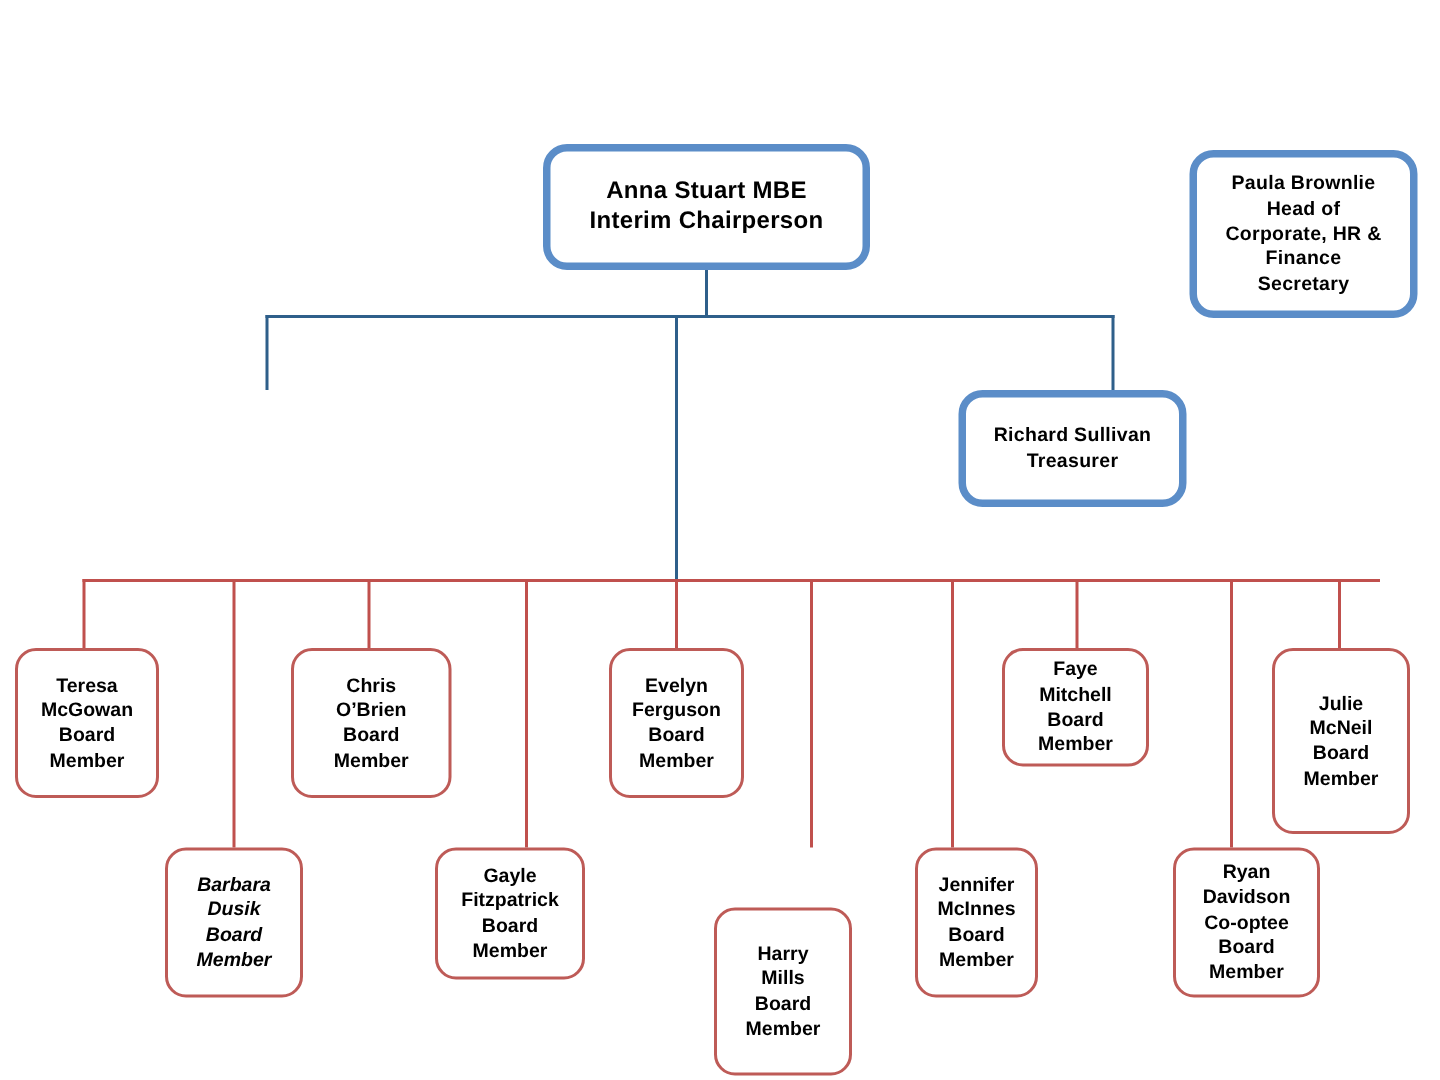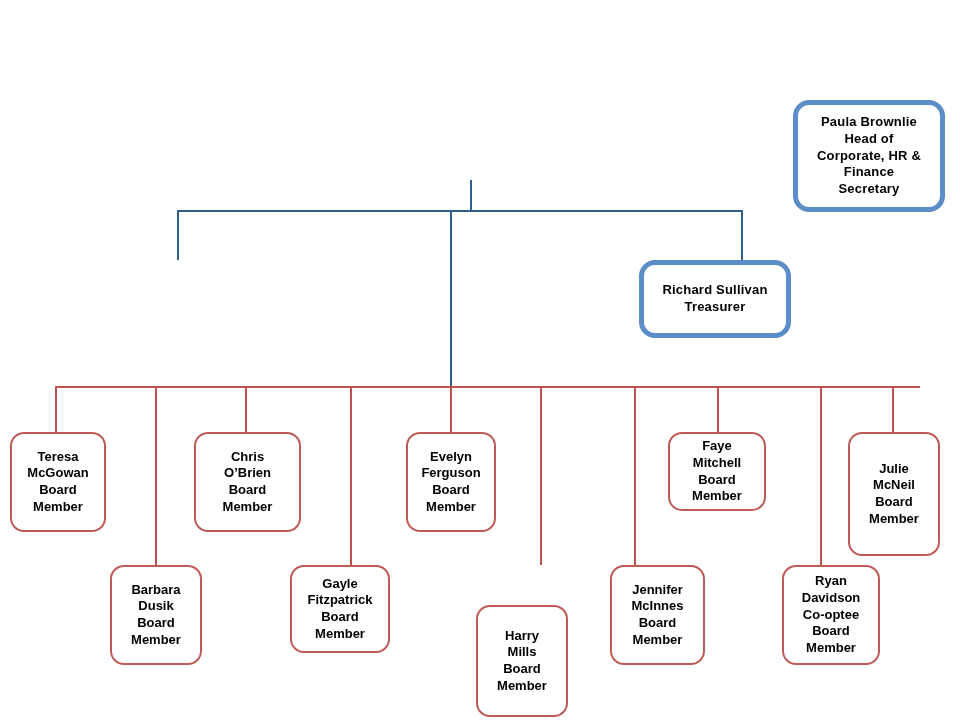--- a/index.html
+++ b/index.html
@@ -98,20 +98,26 @@
   <div class="line v red" style="left:450px; top:386px; height:46px;"></div>
   <div class="line v red" style="left:717px; top:386px; height:46px;"></div>
   <div class="line v red" style="left:892px; top:386px; height:46px;"></div>
 
   <div class="line v red" style="left:155px; top:386px; height:179px;"></div>
   <div class="line v red" style="left:350px; top:386px; height:179px;"></div>
   <div class="line v red" style="left:540px; top:386px; height:179px;"></div>
   <div class="line v red" style="left:634px; top:386px; height:179px;"></div>
   <div class="line v red" style="left:820px; top:386px; height:179px;"></div>
 
+  <div class="node blue chair" style="left:362px; top:96px; width:218px; height:84px;">
+    <div class="inner">
+      <span>Anna Stuart  MBE</span>
+      <span>Interim Chairperson</span>
+    </div>
+  </div>
 
   <div class="node blue small-text" style="left:793px; top:100px; width:152px; height:112px;">
     <div class="inner">
       <span>Paula Brownlie</span>
       <span>Head of</span>
       <span>Corporate, HR &amp;</span>
       <span>Finance</span>
       <span>Secretary</span>
     </div>
   </div>
@@ -126,21 +132,21 @@
 
   <div class="node red" style="left:10px; top:432px; width:96px; height:100px;">
     <div class="inner">
       <span>Teresa</span>
       <span>McGowan</span>
       <span>Board</span>
       <span>Member</span>
     </div>
   </div>
 
-  <div class="node red" style="left:110px; top:565px; width:92px; height:100px;">
+  <div class="node red" style="left:110px; top:565px; width:92px; height:100px;font-style:italic;">
     <div class="inner">
       <span>Barbara</span>
       <span>Dusik</span>
       <span>Board</span>
       <span>Member</span>
     </div>
   </div>
 
   <div class="node red" style="left:194px; top:432px; width:107px; height:100px;">
     <div class="inner">
@@ -171,21 +177,21 @@
 
   <div class="node red" style="left:476px; top:565px; width:92px; height:112px;margin-top:40px;">
     <div class="inner">
       <span>Harry</span>
       <span>Mills</span>
       <span>Board</span>
       <span>Member</span>
     </div>
   </div>
 
-  <div class="node red" style="left:610px; top:565px; width:95px; height:100px;">
+  <div class="node red" style="left:610px; top:565px; width:82px; height:100px;">
     <div class="inner">
       <span>Jennifer</span>
       <span>McInnes</span>
       <span>Board</span>
       <span>Member</span>
     </div>
   </div>
 
   <div class="node red" style="left:668px; top:432px; width:98px; height:79px;">
     <div class="inner">

